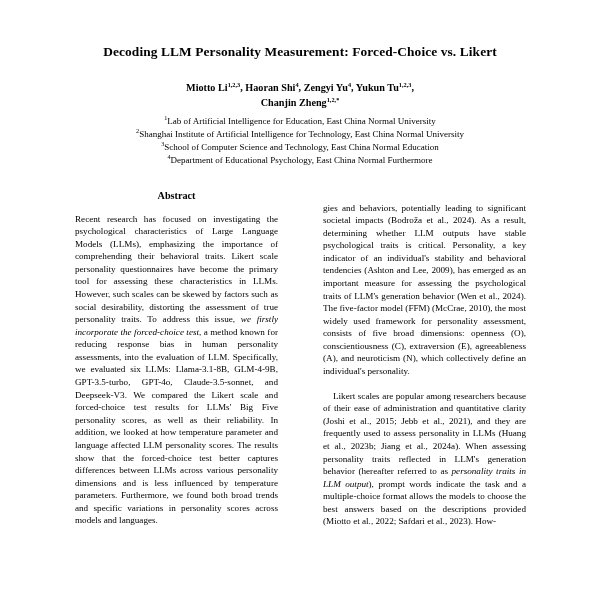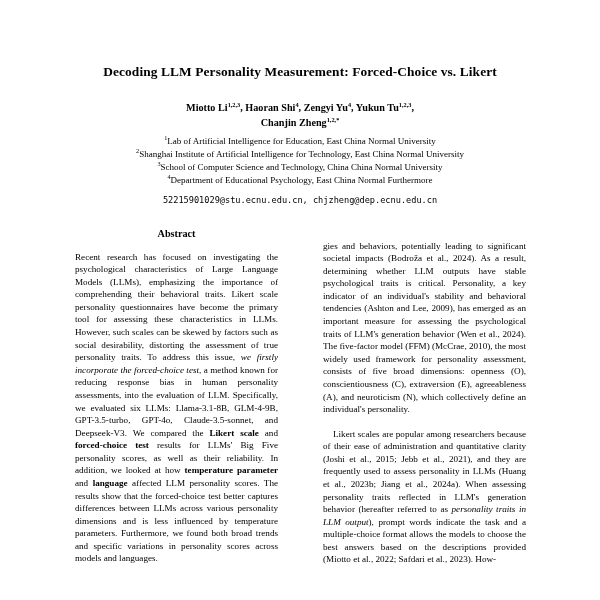--- a/index.html
+++ b/index.html
@@ -22,21 +22,21 @@
     height: 600px;
     background: #fff;
     box-sizing: border-box;
     padding: 0 63px;
     overflow: hidden;
   }
 
   
   .paper-title {
     margin: 0;
-    padding-top: 64px;
+    padding-top: 44px;
     font-size: 13.4px;
     font-weight: bold;
     text-align: center;
     letter-spacing: 0.1px;
     line-height: 1.2;
   }
 
   .authors {
     margin: 0;
     padding-top: 21px;
@@ -101,45 +101,44 @@
     margin: 12px;
     font-size: 9.15px;
     line-height: 1.375;
     text-align: justify;
     text-justify: inter-word;
     hyphens: manual;
   }
   .para + .para {
     text-indent: 10px;
   }
-  .para b { font-weight: bold; }
+  .para b { font-weight: normal; }
   .para i { font-style: italic; }
 
   .right-col .para:first-child { text-indent: 0; }
 </style>
 </head>
 <body>
 
 <div class="page">
 
   <h1 class="paper-title">Decoding LLM Personality Measurement: Forced-Choice vs. Likert</h1>
 
   <p class="authors">
     <span>Miotto Li</span><sup>1,2,3</sup>, <span>Haoran Shi</span><sup>4</sup>, <span>Zengyi Yu</span><sup>4</sup>, <span>Yukun Tu</span><sup>1,2,3</sup>,<br>
     <span>Chanjin Zheng</span><sup>1,2,*</sup>
   </p>
 
   <p class="affiliations">
     <span class="aff"><sup>1</sup><span>Lab of Artificial Intelligence for Education, East China Normal University</span></span>
     <span class="aff"><sup>2</sup><span>Shanghai Institute of Artificial Intelligence for Technology, East China Normal University</span></span>
-    <span class="aff"><sup>3</sup><span>School of Computer Science and Technology, China China Normal University</span></span>
+    <span class="aff"><sup>3</sup><span>School of Computer Science and Technology, East China Normal Education</span></span>
     <span class="aff"><sup>4</sup><span>Department of Educational Psychology, East China Normal Furthermore</span></span>
   </p>
 
-  <p class="emails">52215901029@stu.ecnu.edu.cn, chjzheng@dep.ecnu.edu.cn</p>
 
   <div class="columns">
 
     <div class="col left-col">
       <h2 class="section-head">Abstract</h2>
       <p class="para"><span>Recent research has focused on investigating the psychological characteristics of Large Language Models (LLMs), emphasizing the importance of comprehending their behavioral traits. Likert scale personality questionnaires have become the primary tool for assessing these characteristics in LLMs. However, such scales can be skewed by factors such as social desirability, distorting the assessment of true personality traits. To address this issue, </span><i>we firstly incorporate the forced-choice test</i><span>, a method known for reducing response bias in human personality assessments, into the evaluation of LLM. Specifically, we evaluated six LLMs: Llama-3.1-8B, GLM-4-9B, GPT-3.5-turbo, GPT-4o, Claude-3.5-sonnet, and Deepseek-V3. We compared the </span><b>Likert scale</b><span> and </span><b>forced-choice test</b><span> results for LLMs' Big Five personality scores, as well as their reliability. In addition, we looked at how </span><b>temperature parameter</b><span> and </span><b>language</b><span> affected LLM personality scores. The results show that the forced-choice test better captures differences between LLMs across various personality dimensions and is less influenced by temperature parameters. Furthermore, we found both broad trends and specific variations in personality scores across models and languages.</span></p>
     </div>
 
     <div class="col right-col">
       <p class="para"><span>gies and behaviors, potentially leading to significant societal impacts (Bodroža et al., 2024). As a result, determining whether LLM outputs have stable psychological traits is critical. Personality, a key indicator of an individual's stability and behavioral tendencies (Ashton and Lee, 2009), has emerged as an important measure for assessing the psychological traits of LLM's generation behavior (Wen et al., 2024). The five-factor model (FFM) (McCrae, 2010), the most widely used framework for personality assessment, consists of five broad dimensions: openness (O), conscientiousness (C), extraversion (E), agreeableness (A), and neuroticism (N), which collectively define an individual's personality.</span></p>

